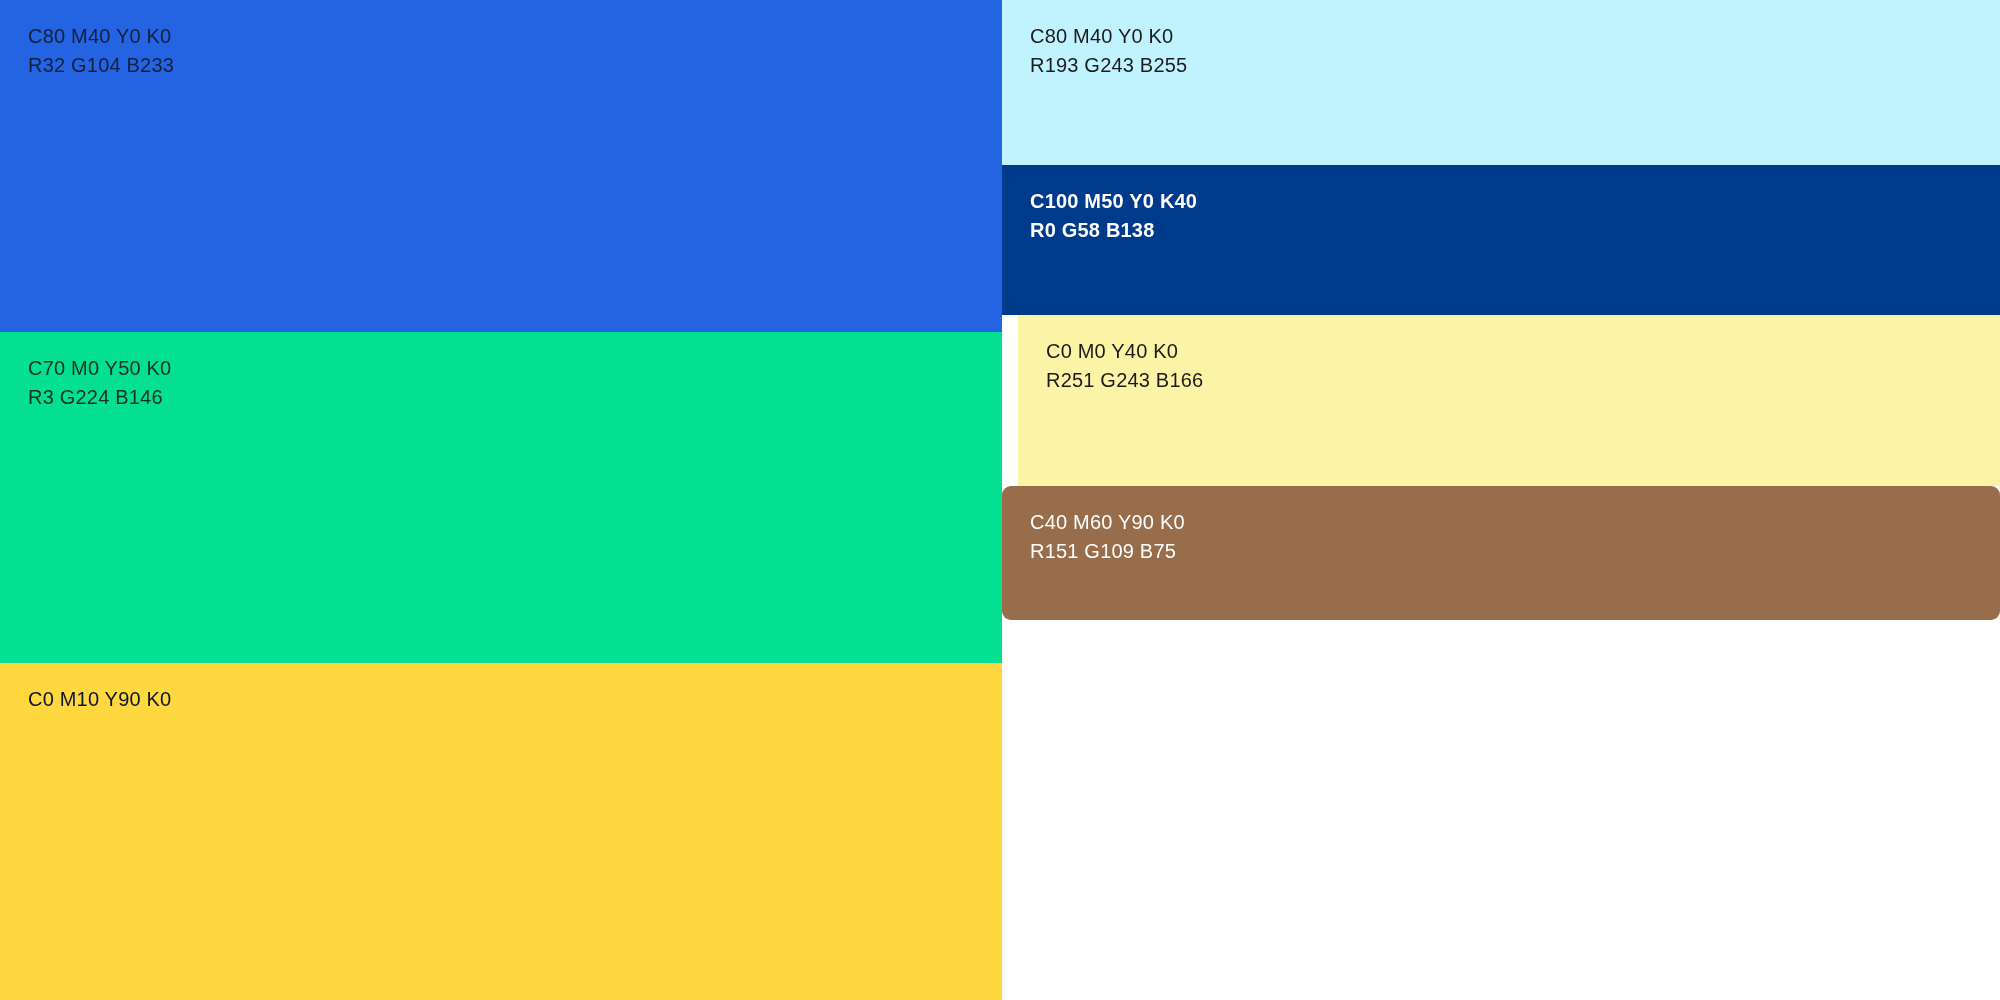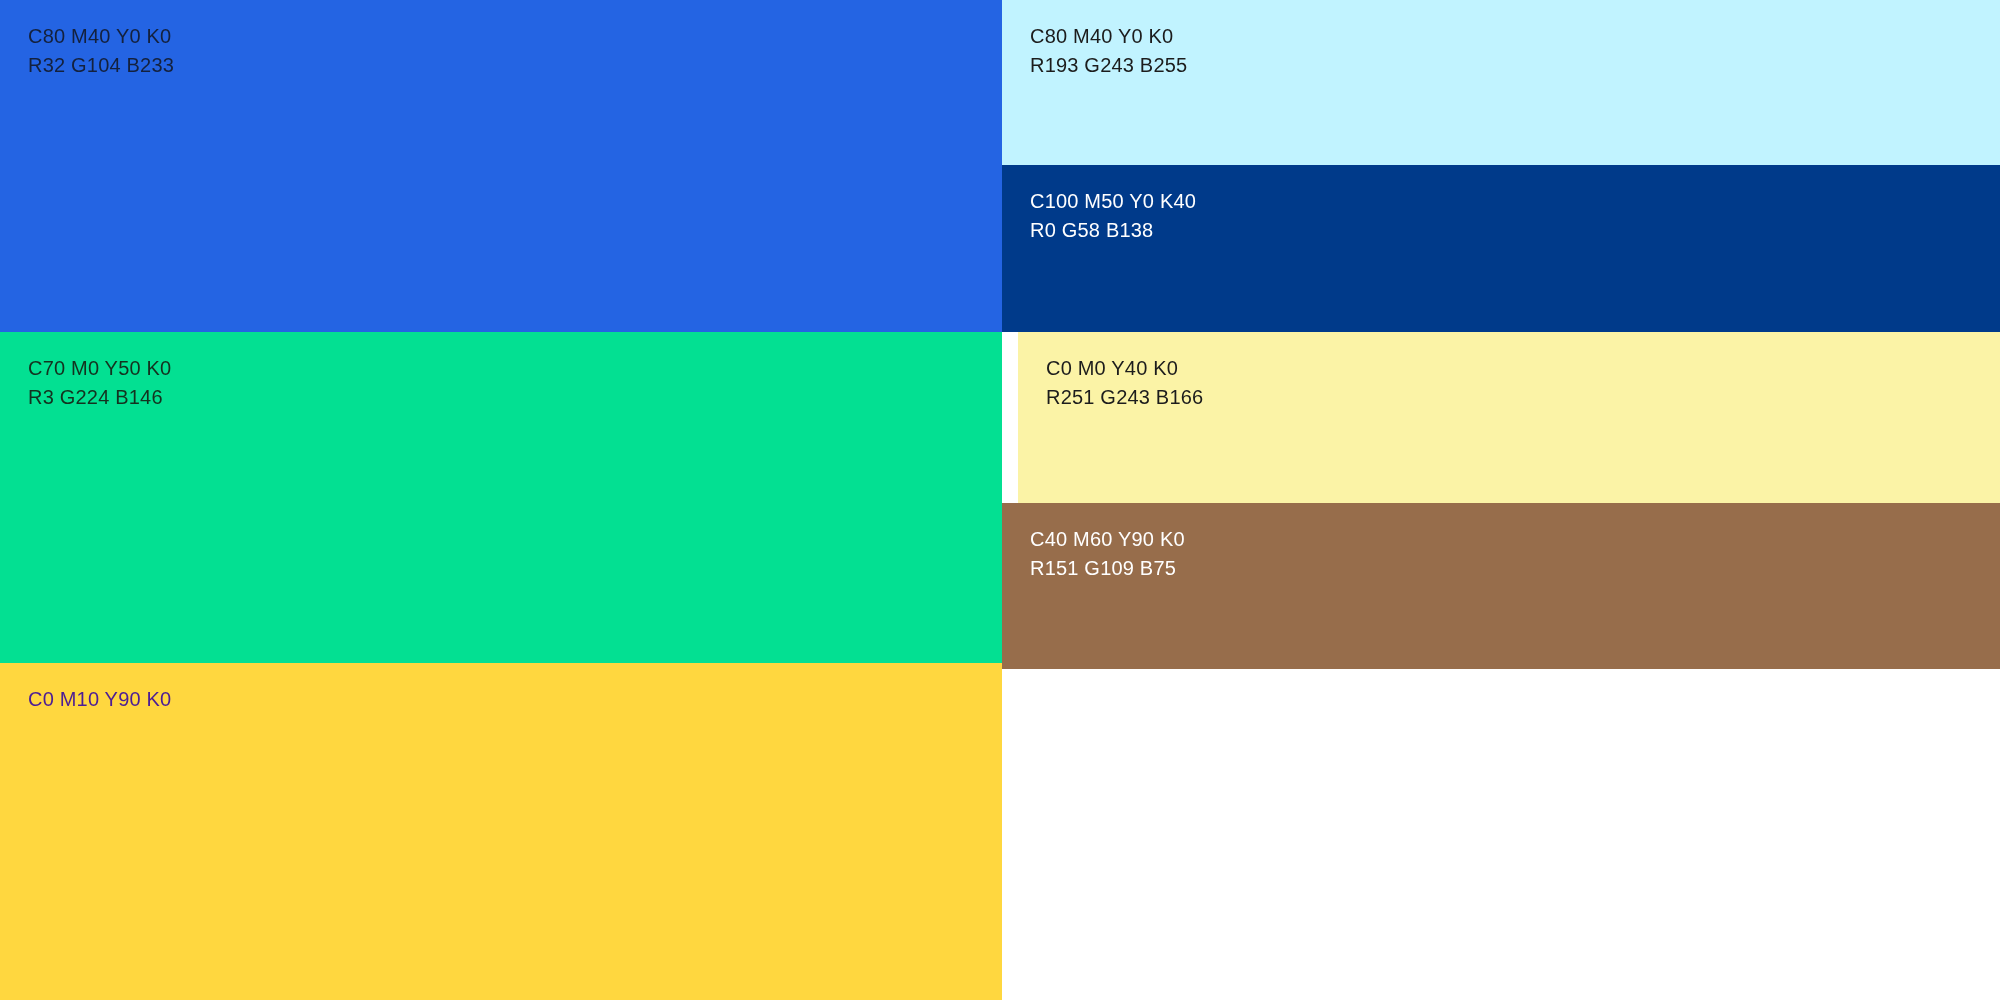--- a/index.html
+++ b/index.html
@@ -60,35 +60,35 @@
     font-size: 20px;
     letter-spacing: 0.2px;
     line-height: 29px;
     white-space: nowrap;
   }
 
   
   .tone-dark  .swatch-line { color: #14213d; }
   .tone-ink   .swatch-line { color: #1c1c1c; }
   .tone-deep  .swatch-line { color: #14321f; }
-  .tone-brown .swatch-line { color: #4c1d95; }
+  .tone-brown .swatch-line { color: #0f172a; }
   .tone-light .swatch-line { color: #ffffff; }
 
   
   .row-h-blue   { height: 332px; }
   .row-h-green  { height: 331px; }
   .row-h-yellow { height: 337px; }
 
   
   .sub-blue-light   { height: 165px; }
-  .sub-blue-dark    { height: 167px; }
+  .sub-blue-dark    { height: 150px; font-weight: bold; }
   .sub-green-light  { height: 170px; }
   .sub-green-dark   { height: 161px; }
   .sub-yellow-light { height: 171px; }
-  .sub-yellow-dark  { height: 166px; }
+  .sub-yellow-dark  { height: 134px; border-radius: 9px; }
 </style>
 </head>
 <body>
 
 <div class="palette">
 
   <div class="col-primary">
 
     <div class="swatch row-h-blue tone-dark" style="background-color: rgb(36, 100, 227);">
       <span class="swatch-labels">

